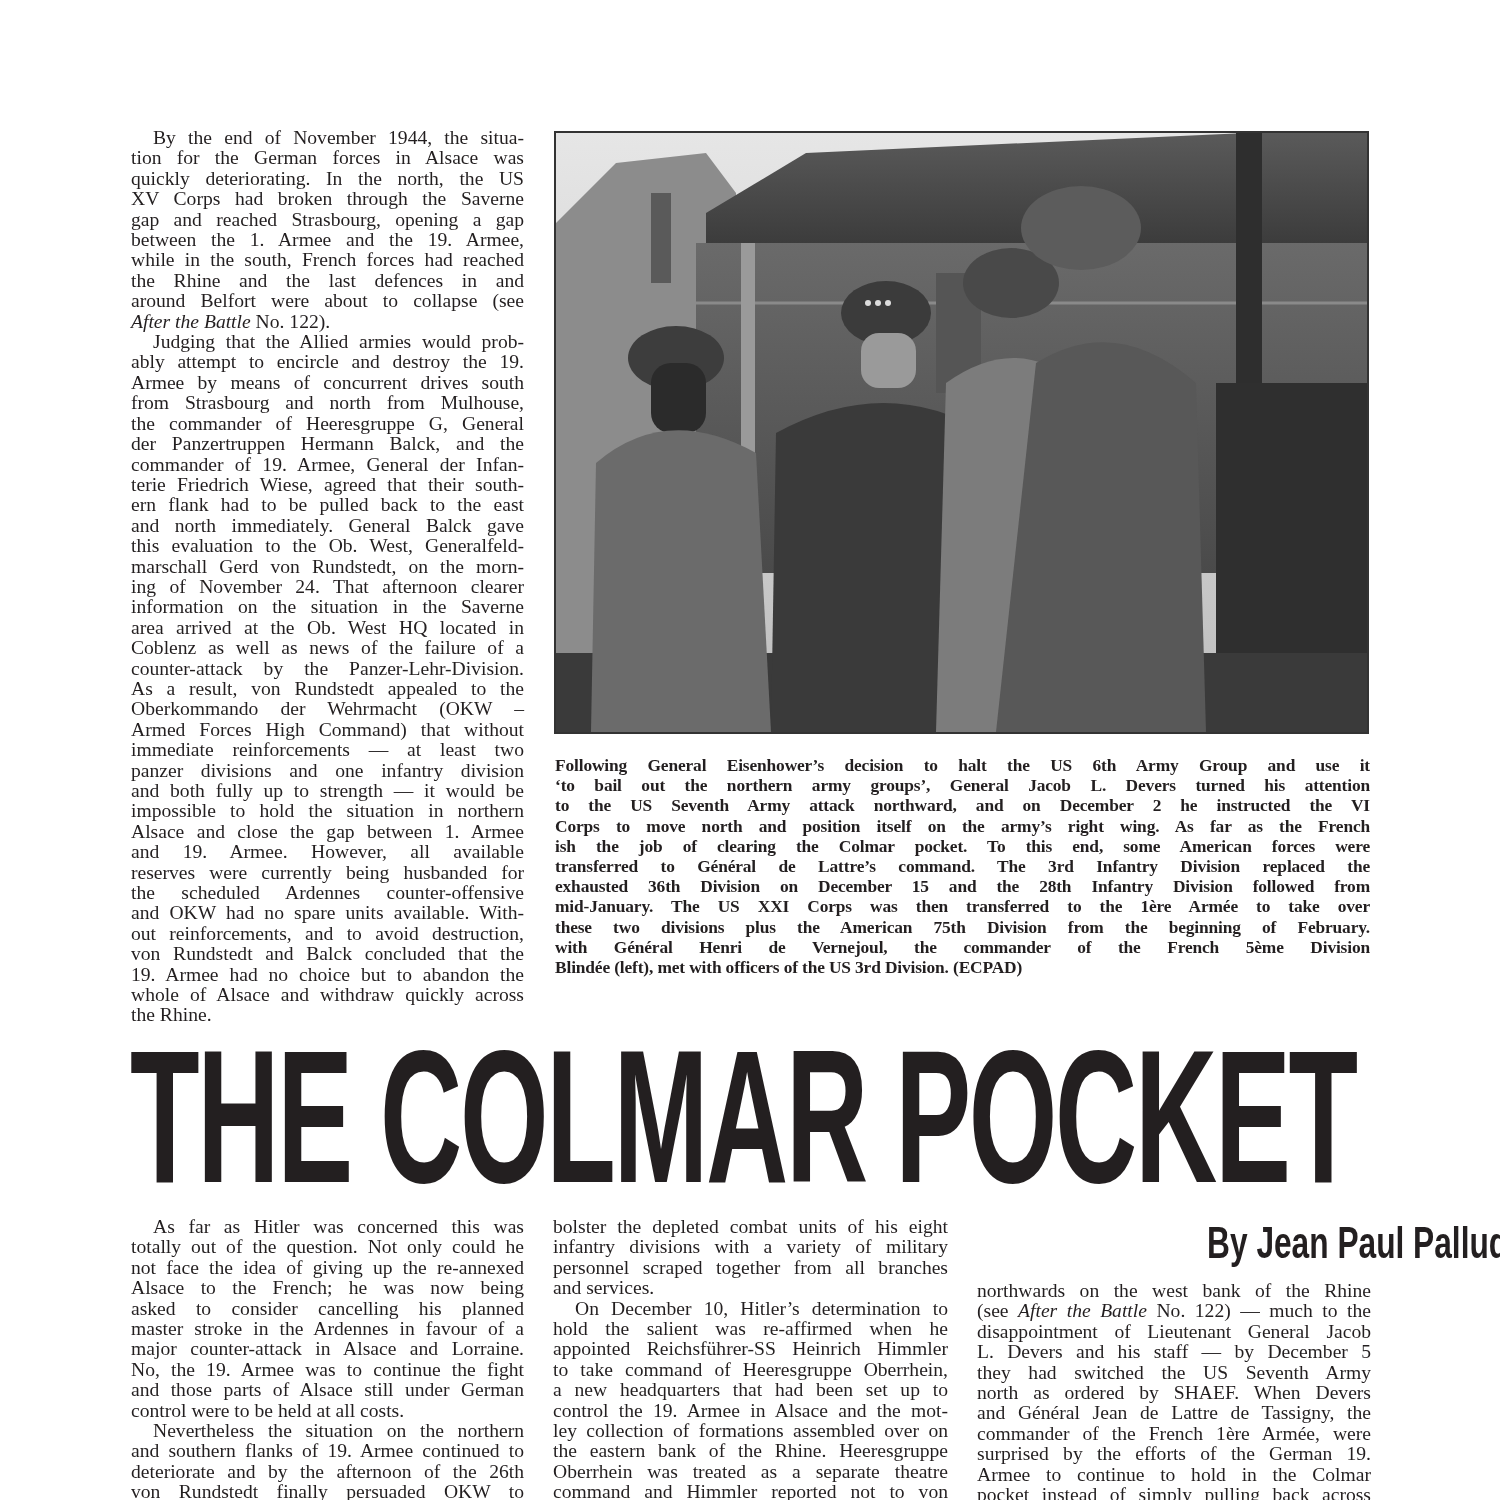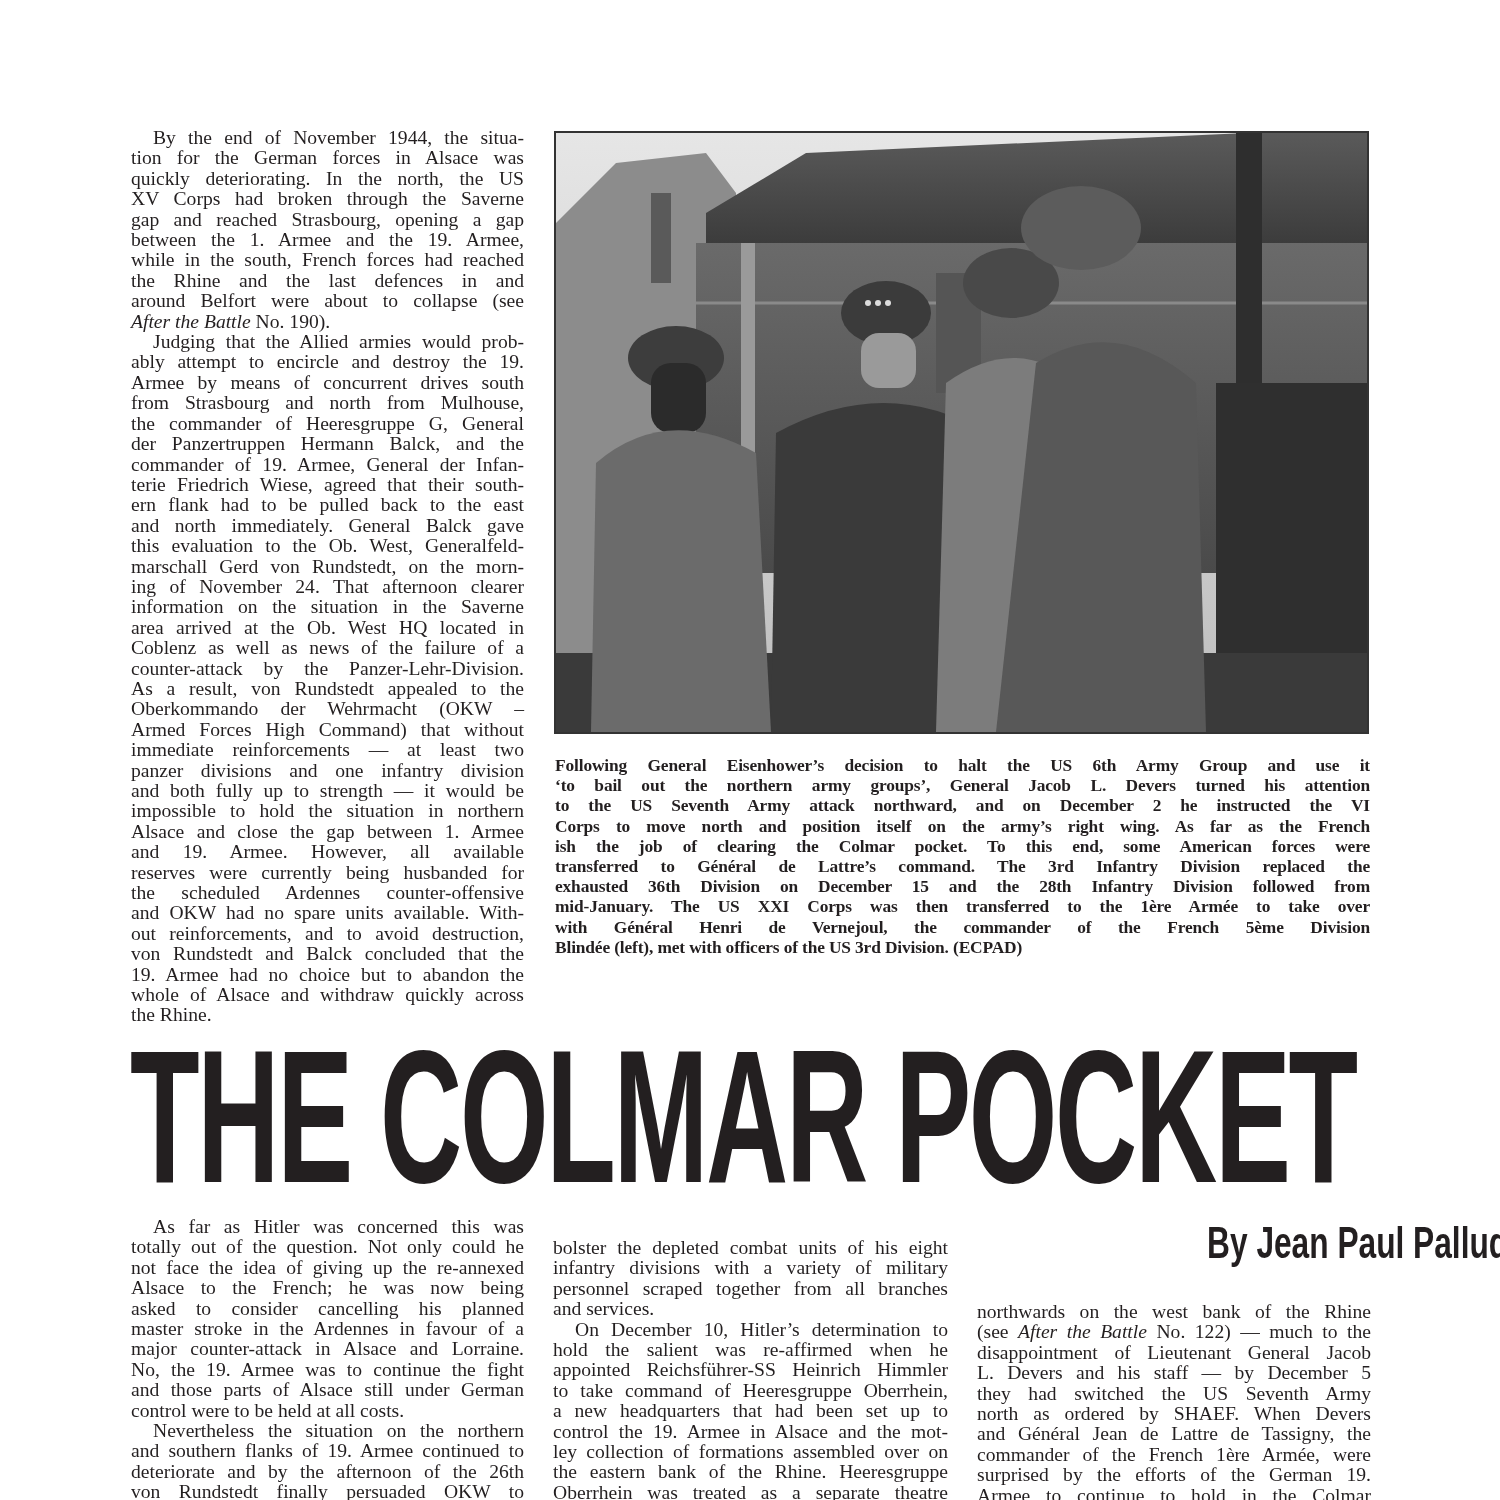--- a/index.html
+++ b/index.html
@@ -2,21 +2,21 @@
 <html><head>
 <meta charset="utf-8">
 <style>
   html, body { margin: 0; padding: 0; background: #ffffff; }
   body { width: 1500px; height: 1500px; position: relative; overflow: hidden; color: #231f20; }
   .serif { font-family: Liberation Serif, serif; }
   .sans  { font-family: Liberation Serif, serif; }
 
   .col { position: absolute; font-size: 19.6px; line-height: 20.4px; text-align: justify; }
   .col p { margin: 0; text-indent: 22px; }
-  .col p.noindent { text-indent: 0; margin-top: 21px; }
+  .col p.noindent { text-indent: 0; }
   .line { display: block; text-align: justify; text-align-last: justify; white-space: nowrap; }
   .line.last { text-align-last: left; }
   .col em { font-style: italic; }
 
   #col-top-left { left: 131px; top: 128px; width: 393px; }
 
   #photo {
     position: absolute; left: 554px; top: 131px; width: 815px; height: 603px;
     border: 2px solid #333; box-sizing: border-box; overflow: hidden;
     background: linear-gradient(180deg, #9a9a9a 0%, #6f6f6f 30%, #555 55%, #3d3d3d 100%);
@@ -56,21 +56,21 @@
   <p>
     <span class="line">By the end of November 1944, the situa-</span>
     <span class="line" style="text-indent:0">tion for the German forces in Alsace was</span>
     <span class="line" style="text-indent:0">quickly deteriorating. In the north, the US</span>
     <span class="line" style="text-indent:0">XV Corps had broken through the Saverne</span>
     <span class="line" style="text-indent:0">gap and reached Strasbourg, opening a gap</span>
     <span class="line" style="text-indent:0">between the 1. Armee and the 19. Armee,</span>
     <span class="line" style="text-indent:0">while in the south, French forces had reached</span>
     <span class="line" style="text-indent:0">the Rhine and the last defences in and</span>
     <span class="line" style="text-indent:0">around Belfort were about to collapse (see</span>
-    <span class="line last" style="text-indent:0"><em>After the Battle</em><span> No. 190).</span></span>
+    <span class="line last" style="text-indent:0"><em>After the Battle</em><span> No. 122).</span></span>
   </p>
   <p>
     <span class="line">Judging that the Allied armies would prob-</span>
     <span class="line" style="text-indent:0">ably attempt to encircle and destroy the 19.</span>
     <span class="line" style="text-indent:0">Armee by means of concurrent drives south</span>
     <span class="line" style="text-indent:0">from Strasbourg and north from Mulhouse,</span>
     <span class="line" style="text-indent:0">the commander of Heeresgruppe G, General</span>
     <span class="line" style="text-indent:0">der Panzertruppen Hermann Balck, and the</span>
     <span class="line" style="text-indent:0">commander of 19. Armee, General der Infan-</span>
     <span class="line" style="text-indent:0">terie Friedrich Wiese, agreed that their south-</span>
@@ -158,20 +158,21 @@
 
 <div id="caption" class="sans">
   <span class="line">Following General Eisenhower’s decision to halt the US 6th Army Group and use it</span>
   <span class="line">‘to bail out the northern army groups’, General Jacob L. Devers turned his attention</span>
   <span class="line">to the US Seventh Army attack northward, and on December 2 he instructed the VI</span>
   <span class="line">Corps to move north and position itself on the army’s right wing. As far as the French</span>
   <span class="line">ish the job of clearing the Colmar pocket. To this end, some American forces were</span>
   <span class="line">transferred to Général de Lattre’s command. The 3rd Infantry Division replaced the</span>
   <span class="line">exhausted 36th Division on December 15 and the 28th Infantry Division followed from</span>
   <span class="line">mid-January. The US XXI Corps was then transferred to the 1ère Armée to take over</span>
+  <span class="line">these two divisions plus the American 75th Division from the beginning of February.</span>
   <span class="line">with Général Henri de Vernejoul, the commander of the French 5ème Division</span>
   <span class="line last">Blindée (left), met with officers of the US 3rd Division. (ECPAD)</span>
 </div>
 
 <div id="headline">THE COLMAR POCKET</div>
 
 <div id="byline"><span>By Jean Paul Pallud</span></div>
 
 <div id="col-bot-1" class="col serif">
   <p>

